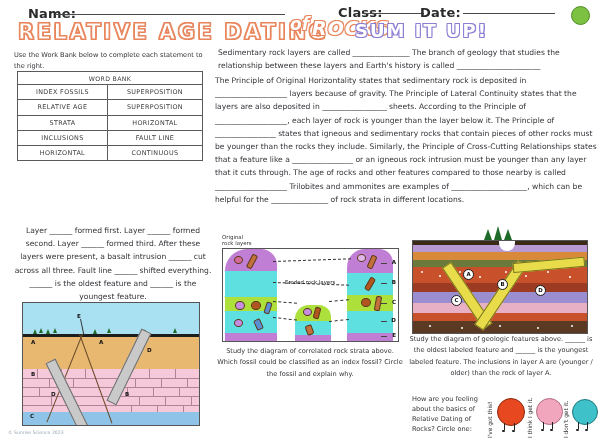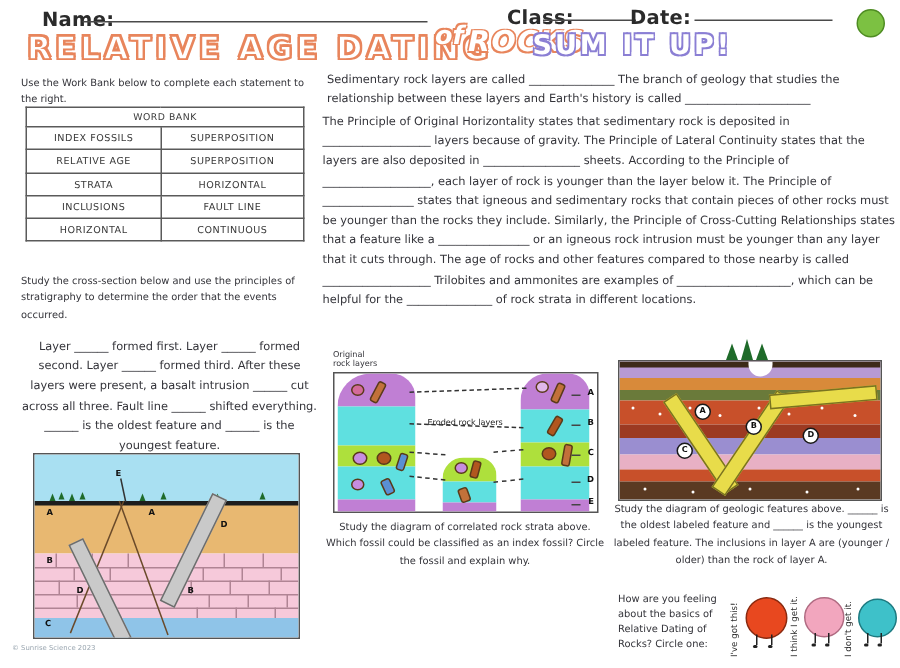--- a/index.html
+++ b/index.html
@@ -129,21 +129,20 @@
       <td>INCLUSIONS</td>
       <td>FAULT LINE</td>
     </tr>
     <tr>
       <td>HORIZONTAL</td>
       <td>CONTINUOUS</td>
     </tr>
   </tbody>
     </table>
 
-  <div class="txt" style="left:14px;top:182px;width:196px;">Study the cross-section below and use the principles of stratigraphy to determine the order that the events occurred.</div>
 
   <div class="txt big ctr" style="left:14px;top:224px;width:198px;">Layer ______ formed first. Layer ______ formed second. Layer ______ formed third. After these layers were present, a basalt intrusion ______ cut across all three. Fault line ______ shifted everything. ______ is the oldest feature and ______ is the youngest feature.</div>
 
   <div class="fig" id="xsec">
     <div class="cs-sky"></div>
     <div class="cs-sand"></div>
     <div class="cs-pink"></div>
     <div class="cs-blue"></div>
     <div class="cs-ground"></div>
 

